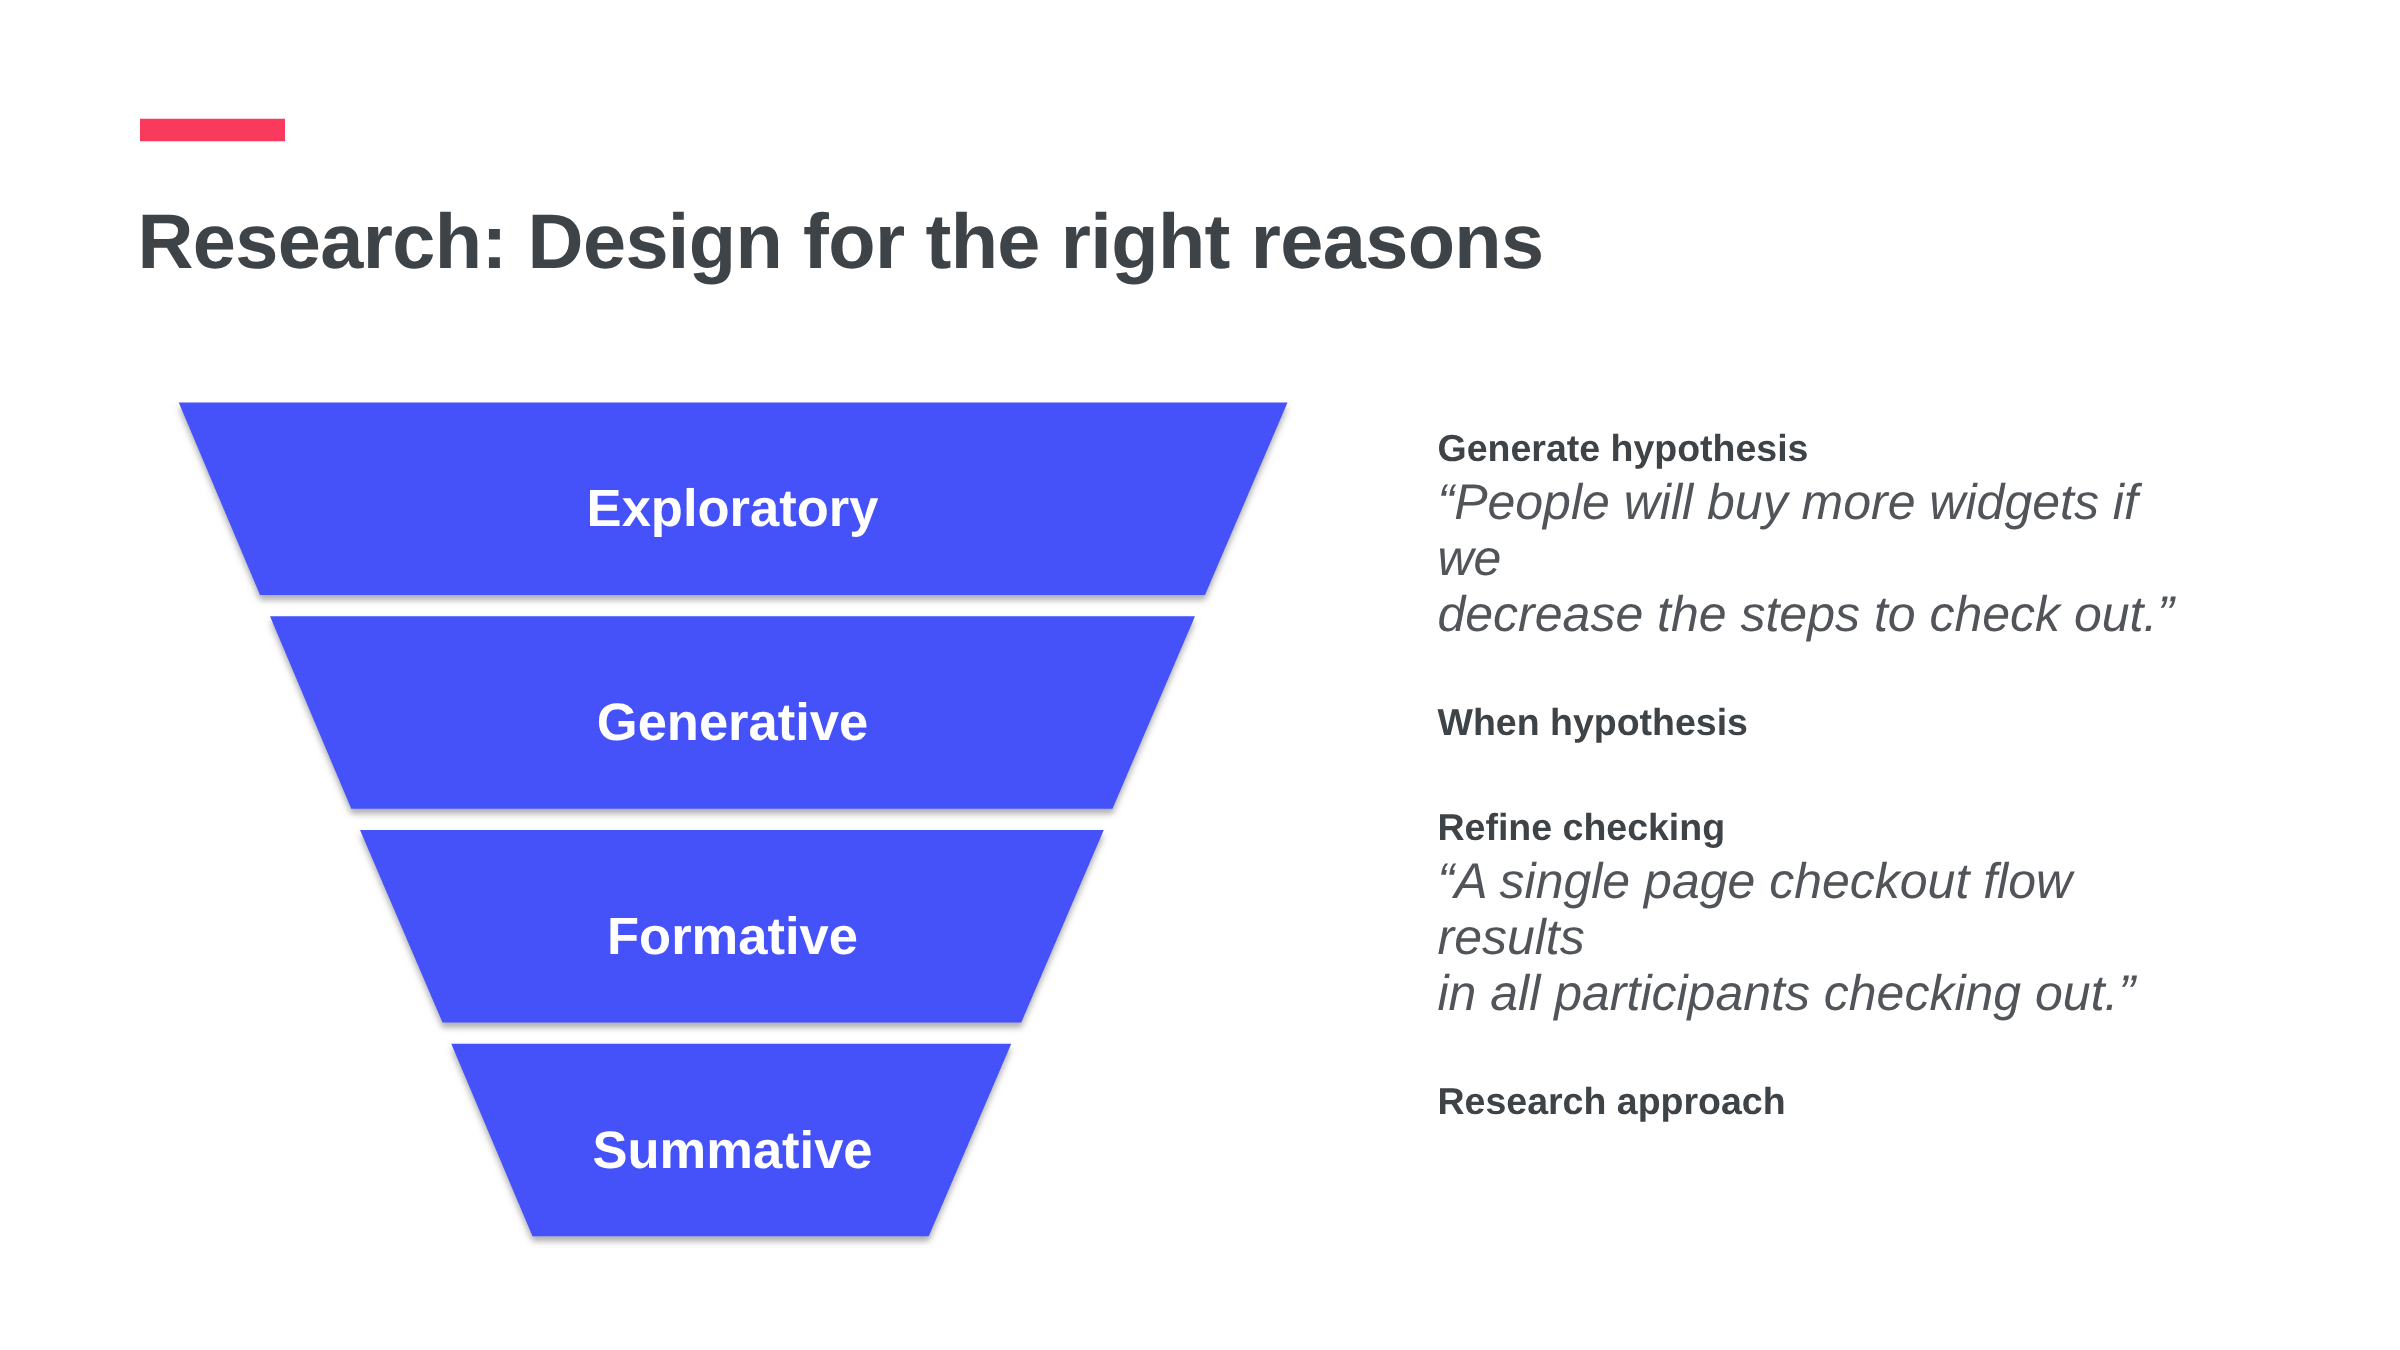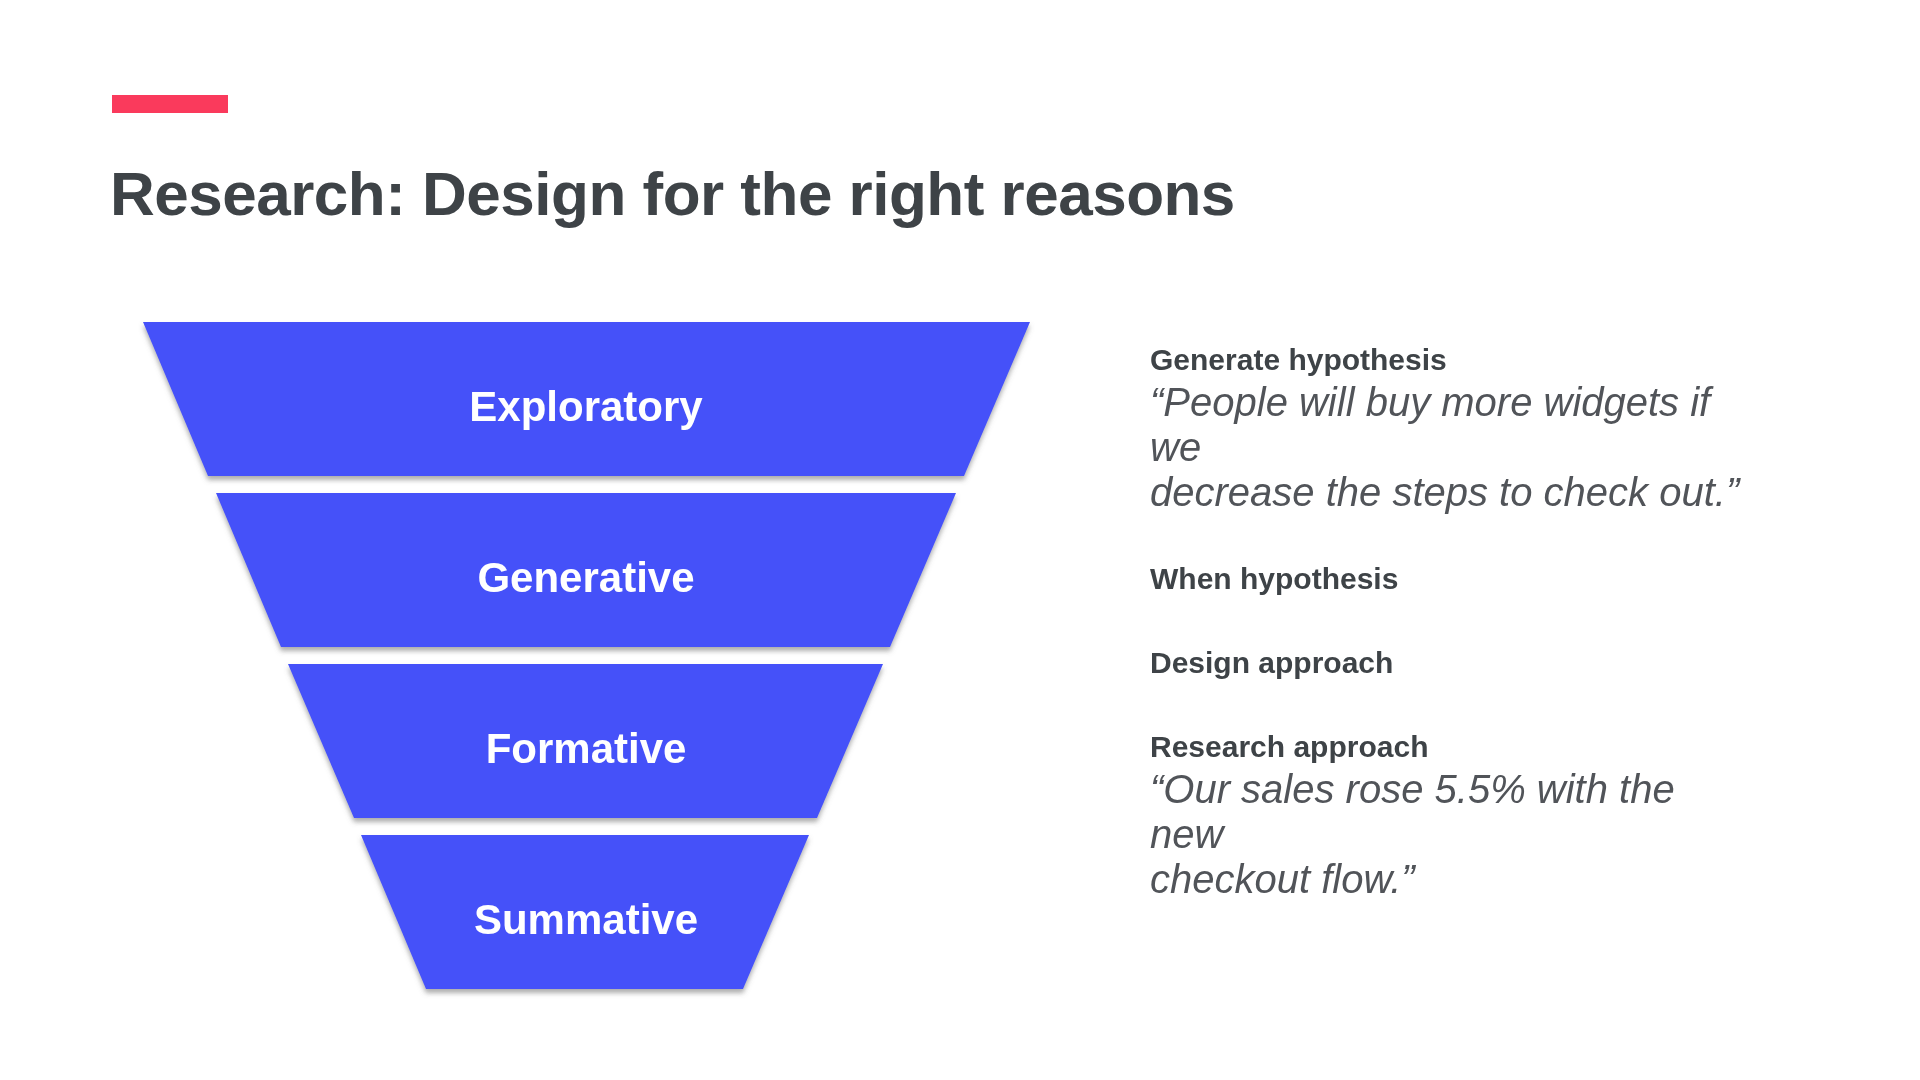--- a/index.html
+++ b/index.html
@@ -115,23 +115,23 @@
       <div class="annotation-heading">Generate hypothesis</div>
       <div class="annotation-quote">“People will buy more widgets if we
 decrease the steps to check out.”</div>
     </div>
 
     <div class="annotation-block">
       <div class="annotation-heading">When hypothesis</div>
     </div>
 
     <div class="annotation-block">
-      <div class="annotation-heading">Design approach</div>
+      <div class="annotation-heading">Refine checking</div>
+      <div class="annotation-quote">“A single page checkout flow results
+in all participants checking out.”</div>
     </div>
 
     <div class="annotation-block">
       <div class="annotation-heading">Research approach</div>
-      <div class="annotation-quote">“Our sales rose 5.5% with the new
-checkout flow.”</div>
     </div>
 
   </div>
 </div>
 
 </body></html>

